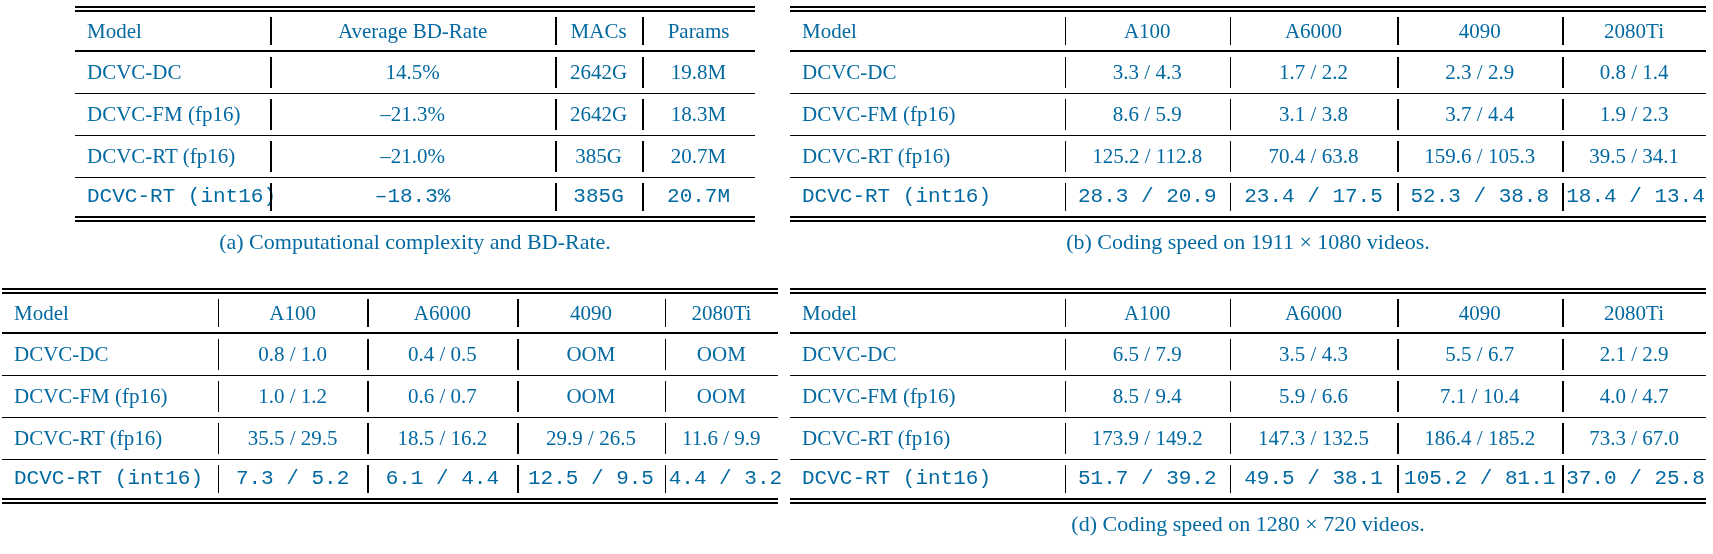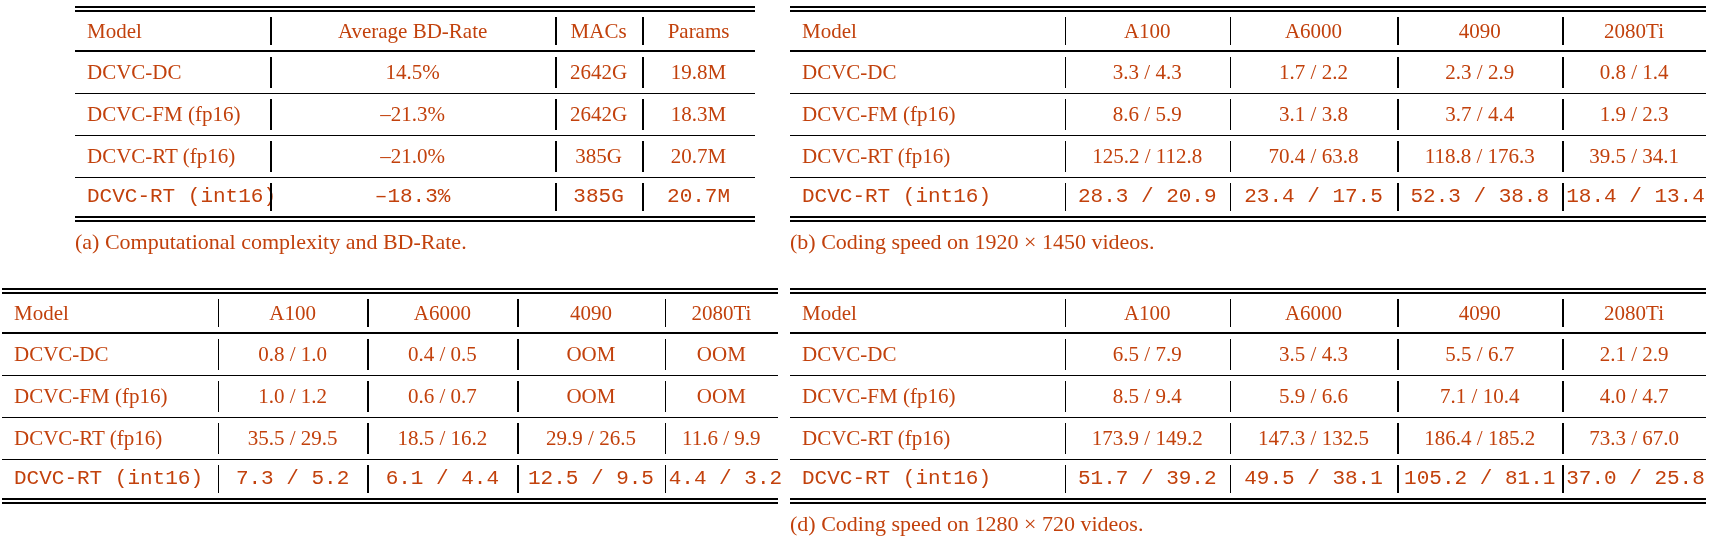--- a/index.html
+++ b/index.html
@@ -1,21 +1,21 @@
 <!DOCTYPE html>
 <html><head>
 <meta charset="utf-8">
 <style>
   html, body { margin: 0; padding: 0; background: #ffffff; }
   .canvas {
     position: relative;
     width: 1713px;
     height: 554px;
     background: #ffffff;
-    color: #c2410c;
+    color: #0369a1;
     font-family: "Liberation Serif", "DejaVu Serif", serif;
     overflow: hidden;
   }
   figure.tblfig { position: absolute; margin: 0; padding: 0; }
   table.ltx {
     border-collapse: collapse;
     table-layout: fixed;
     width: 100%;
     border-top: 6px double #000;
     border-bottom: 6px double #000;
@@ -40,21 +40,21 @@
   table.ltx td + td::before {
     content: "";
     position: absolute;
     left: 0;
     top: 5px;
     bottom: 5px;
     width: 1.5px;
     background: #000;
   }
   figcaption.cap {
-    text-align: left;
+    text-align: center;
     font-size: 22px;
     margin-top: 7px;
   }
   
   #fig-a { left: 75px;  top: 6px;   width: 680px; }
   #fig-b { left: 790px; top: 6px;   width: 916px; }
   #fig-c { left: 2px;   top: 288px; width: 776px; }
   #fig-d { left: 790px; top: 288px; width: 916px; }
 </style>
 </head>
@@ -138,33 +138,33 @@
           <td class="l">DCVC-FM (fp16)</td>
           <td>8.6 / 5.9</td>
           <td>3.1 / 3.8</td>
           <td>3.7 / 4.4</td>
           <td>1.9 / 2.3</td>
         </tr>
         <tr>
           <td class="l">DCVC-RT (fp16)</td>
           <td>125.2 / 112.8</td>
           <td>70.4 / 63.8</td>
-          <td>118.8 / 176.3</td>
+          <td>159.6 / 105.3</td>
           <td>39.5 / 34.1</td>
         </tr>
         <tr>
           <td class="l">DCVC-RT (int16)</td>
           <td>28.3 / 20.9</td>
           <td>23.4 / 17.5</td>
           <td>52.3 / 38.8</td>
           <td>18.4 / 13.4</td>
         </tr>
       </tbody>
     </table>
-    <figcaption class="cap">(b) Coding speed on 1920 × 1450 videos.</figcaption>
+    <figcaption class="cap">(b) Coding speed on 1911 × 1080 videos.</figcaption>
   </figure>
 
   <figure class="tblfig" id="fig-c">
     <table class="ltx">
       <colgroup>
           <col style="width:27.8%">
           <col style="width:19.3%">
           <col style="width:19.3%">
           <col style="width:19%">
           <col style="width:14.6%">

